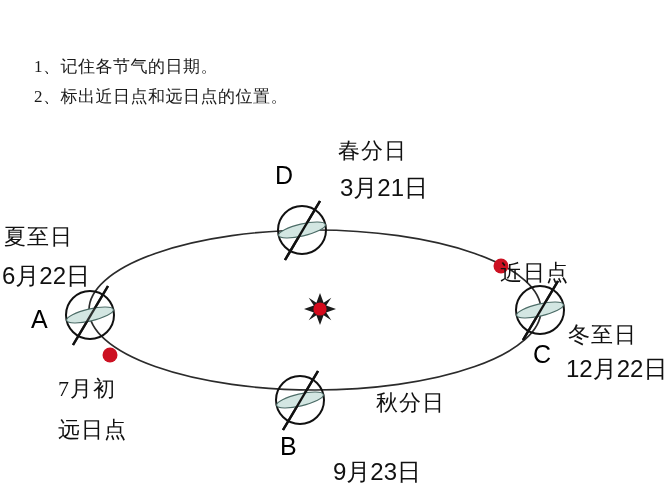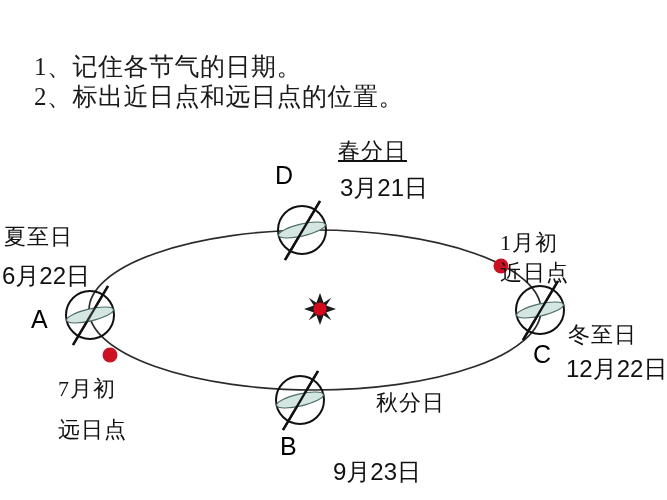--- a/index.html
+++ b/index.html
@@ -22,21 +22,21 @@
     left: 0;
     top: 0;
     width: 667px;
     height: 500px;
   }
   .instructions {
     position: absolute;
     left: 34px;
     top: 52px;
     font-family: "Liberation Serif", "DejaVu Serif", serif;
-    font-size: 25px;
+    font-size: 17px;
     line-height: 30px;
     color: #1a1a1a;
     white-space: nowrap;
   }
   .instructions div {
     letter-spacing: 0.5px;
   }
   .lbl {
     position: absolute;
     white-space: nowrap;
@@ -52,21 +52,21 @@
     font-size: 24px;
     letter-spacing: 0px;
   }
   .lbl-letter {
     font-family: "Liberation Sans", "DejaVu Sans", sans-serif;
     font-size: 25px;
     color: #000000;
   }
 
   
-  #label-spring-name   { left: 338px; top: 136px; text-decoration: underline; }
+  #label-spring-name   { left: 338px; top: 136px; }
   #label-spring-date   { left: 340px; top: 172px; }
   #label-summer-name   { left: 4px;   top: 222px; }
   #label-summer-date   { left: 2px;   top: 260px; }
   #label-letter-a      { left: 31px;  top: 305px; }
   #label-perihelion-when { left: 500px; top: 228px; }
   #label-perihelion-name { left: 500px; top: 258px; }
   #label-winter-name   { left: 568px; top: 320px; text-align: right; }
   #label-winter-date   { left: 566px; top: 353px; }
   #label-letter-c      { left: 533px; top: 340px; }
   #label-letter-d      { left: 275px; top: 161px; }
@@ -139,19 +139,18 @@
   <div class="lbl lbl-letter" id="label-letter-a">A</div>
 
   <div class="lbl lbl-cn" id="label-autumn-name">秋分日</div>
   <div class="lbl lbl-date" id="label-autumn-date">9月23日</div>
   <div class="lbl lbl-letter" id="label-letter-b">B</div>
 
   <div class="lbl lbl-cn" id="label-winter-name">冬至日</div>
   <div class="lbl lbl-date" id="label-winter-date">12月22日</div>
   <div class="lbl lbl-letter" id="label-letter-c">C</div>
 
-  <div class="lbl lbl-cn" id="label-perihelion-when">1月初</div>
   <div class="lbl lbl-cn" id="label-perihelion-name">近日点</div>
 
   <div class="lbl lbl-cn" id="label-aphelion-when">7月初</div>
   <div class="lbl lbl-cn" id="label-aphelion-name">远日点</div>
 
 </div>
 
 </body></html>

